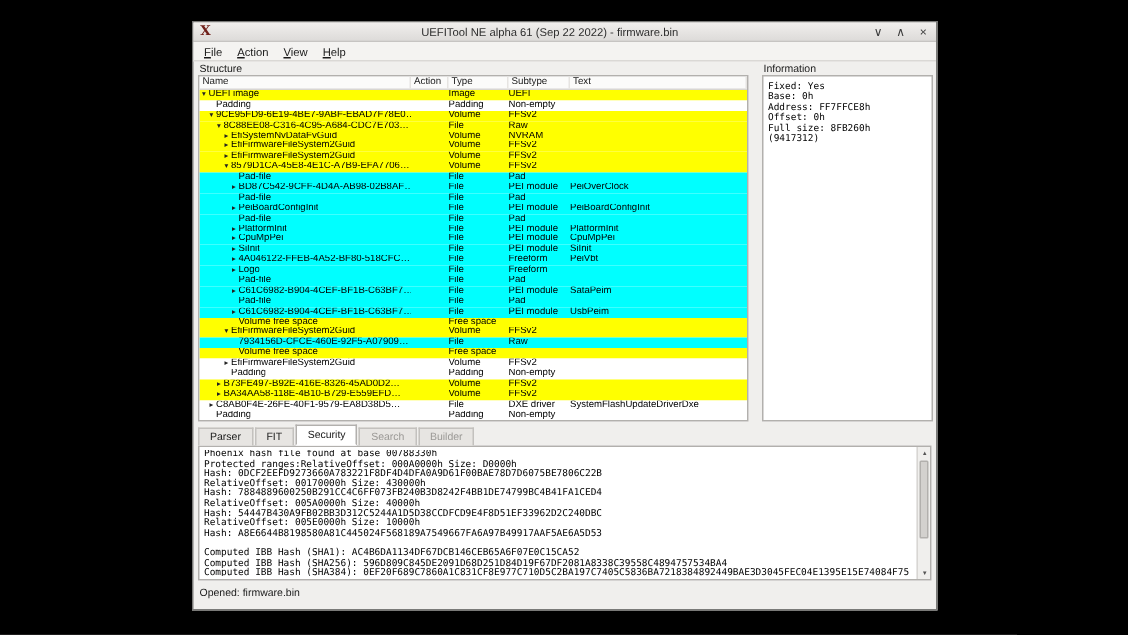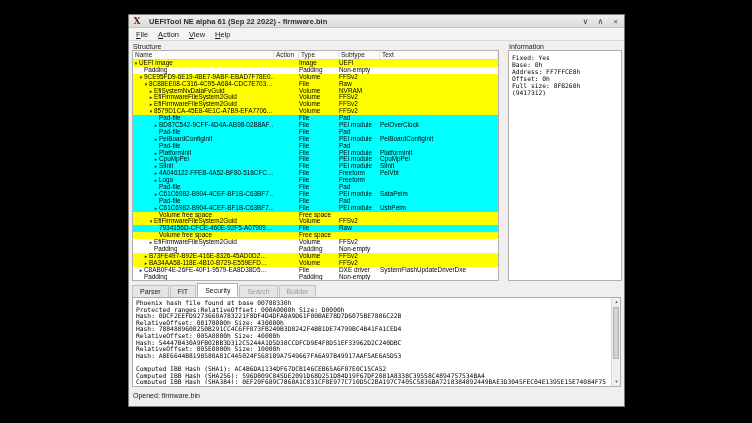--- a/index.html
+++ b/index.html
@@ -1,21 +1,21 @@
 <!DOCTYPE html>
 <html><head>
 <meta charset="utf-8">
 <style>
   *{margin:0;padding:0;box-sizing:border-box}
   html,body{width:752px;height:423px;background:#000;overflow:hidden}
   .stage{position:absolute;top:0;left:0;width:752px;height:423px;background:#000;font-family:"Liberation Sans",sans-serif}
   .window{position:absolute;left:128px;top:14px;width:497px;height:393px;background:#f0efed;border:1px solid #7a7a78}
   
   .titlebar{position:absolute;left:0;top:0;right:0;height:13px;background:linear-gradient(#f1efed,#ddDBd9);border-bottom:1px solid #c6c4c2}
-  .title{position:absolute;left:20px;right:40px;top:0;height:13px;line-height:13px;font-size:7.5px;font-weight:bold;color:#2e2e2e;white-space:nowrap;overflow:hidden}
+  .title{position:absolute;left:20px;right:40px;top:0;height:13px;line-height:13px;text-align:center;font-size:7.5px;font-weight:normal;color:#2e2e2e;white-space:nowrap;overflow:hidden}
   .app-icon{position:absolute;left:3px;top:1px;width:10px;height:11px;font-family:"DejaVu Serif",serif;font-weight:bold;font-size:9px;line-height:11px;text-align:center;color:#70201a}
   .win-btns{position:absolute;right:4px;top:0;height:13px;display:flex;gap:6px;align-items:center;font-size:8px;color:#3c3c3c}
   .win-btn{width:9px;text-align:center;line-height:13px;cursor:default}
   
   .menubar{position:absolute;left:0;top:13px;right:0;height:13px;background:#f4f3f1;border-bottom:1px solid #dAd8d5;display:flex;align-items:center;padding-left:2px;font-size:7.5px;color:#1a1a1a}
   .menu-item{padding:0 5px;height:13px;line-height:13px}
   
   .group-label{position:absolute;font-size:7px;color:#1a1a1a;white-space:nowrap}
   .lbl-structure{left:4px;top:28px}
   .lbl-information{left:380px;top:28px}

